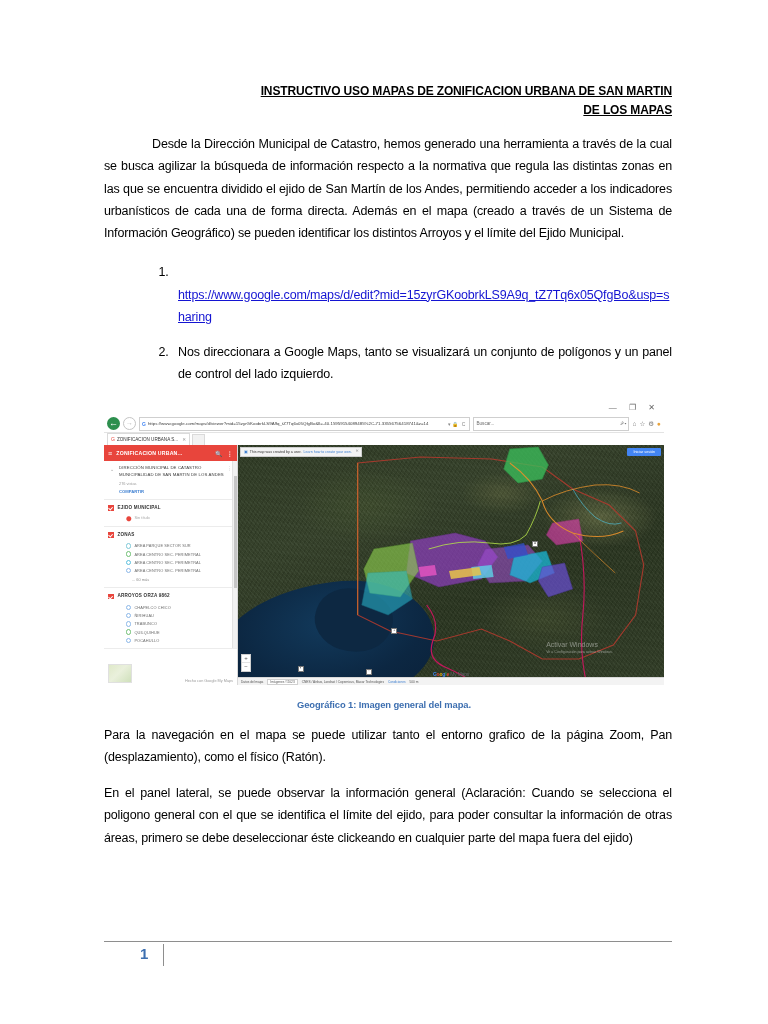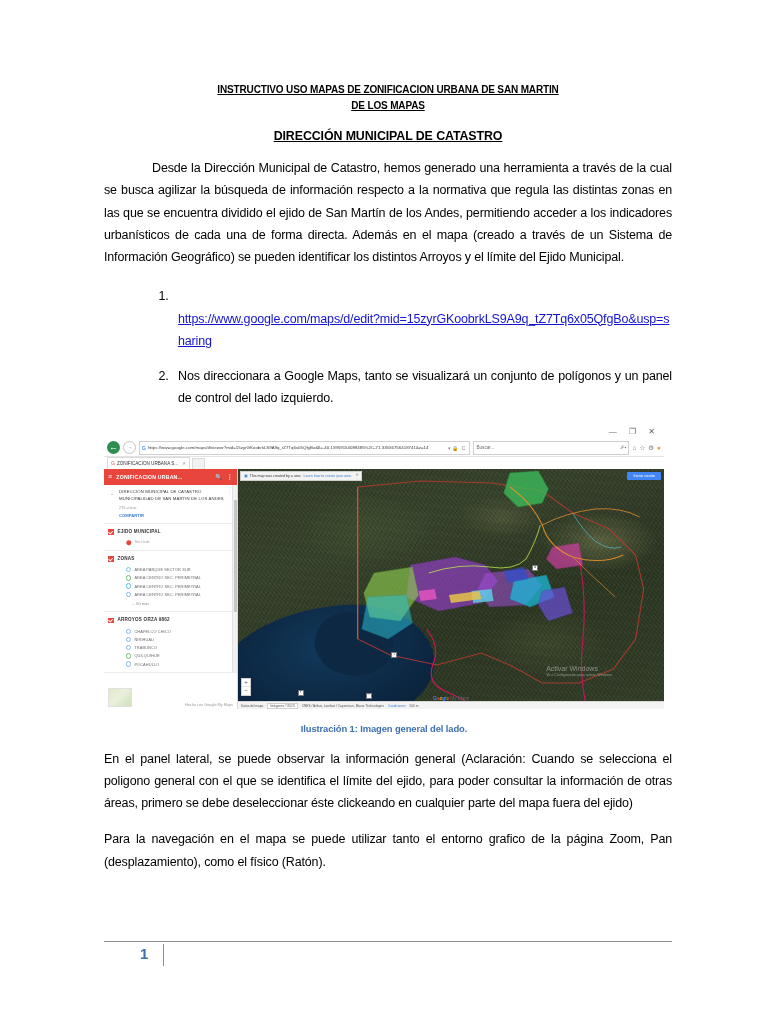--- a/index.html
+++ b/index.html
@@ -27,23 +27,23 @@
 
   .content {
     position: absolute;
     left: 104px;
     top: 82px;
     width: 568px;
   }
 
   
   .doc-title {
-    font-size: 10px;
+    font-size: 12px;
     font-weight: bold;
-    text-align: center;
+    text-align: right;
     line-height: 1.55;
     letter-spacing: -0.15px;
     margin: 0;
   }
   .doc-title span { text-decoration: underline; }
 
   .doc-subtitle {
     font-size: 12.4px;
     font-weight: bold;
     text-align: center;
@@ -454,23 +454,20 @@
 <body>
 
 <div class="page">
   <div class="content">
 
     <h1 class="doc-title">
       <span>INSTRUCTIVO USO MAPAS DE ZONIFICACION URBANA DE SAN MARTIN</span><br>
       <span>DE LOS MAPAS</span>
     </h1>
 
-    <h2 class="doc-subtitle">
-      <span>DIRECCIÓN MUNICIPAL DE CATASTRO</span>
-    </h2>
 
     <p class="body-par indent">Desde la Dirección Municipal de Catastro, hemos generado una herramienta a través de la cual se busca agilizar la búsqueda de información respecto a la normativa que regula las distintas zonas en las que se encuentra dividido el ejido de San Martín de los Andes, permitiendo acceder a los indicadores urbanísticos de cada una de forma directa. Además en el mapa (creado a través de un Sistema de Información Geográfico) se pueden identificar los distintos Arroyos y el límite del Ejido Municipal.</p>
 
     <ol class="steps">
       <li>
         <br>
         <a class="link" href="#">https://www.google.com/maps/d/edit?mid=15zyrGKoobrkLS9A9q_tZ7Tq6x05QfgBo&amp;usp=sharing</a>
       </li>
       <li>
         <span>Nos direccionara a Google Maps, tanto se visualizará un conjunto de polígonos y un panel de control del lado izquierdo.</span>
@@ -695,25 +692,25 @@
               <span>Datos del mapa</span>
               <span class="seg">Imágenes ©2023</span>
               <span>CNES / Airbus, Landsat / Copernicus, Maxar Technologies</span>
               <span class="blue">Condiciones</span>
               <span>500 m</span>
             </div>
           </div>
         </div>
       </div>
 
-      <div class="caption">Ilustración 1: Imagen general del lado.</div>
+      <div class="caption">Geográfico 1: Imagen general del mapa.</div>
     </div>
 
+    <p class="body-par">Para la navegación en el mapa se puede utilizar tanto el entorno grafico de la página Zoom, Pan (desplazamiento), como el físico (Ratón).</p>
     <p class="body-par">En el panel lateral, se puede observar la información general (Aclaración: Cuando se selecciona el poligono general con el que se identifica el límite del ejido, para poder consultar la información de otras áreas, primero se debe deseleccionar éste clickeando en cualquier parte del mapa fuera del ejido)</p>
-    <p class="body-par">Para la navegación en el mapa se puede utilizar tanto el entorno grafico de la página Zoom, Pan (desplazamiento), como el físico (Ratón).</p>
 
   </div>
 
   <div class="footer">
     <div class="footer-rule"></div>
     <span class="footer-num">1</span>
     <span class="footer-divider"></span>
   </div>
 </div>
 

